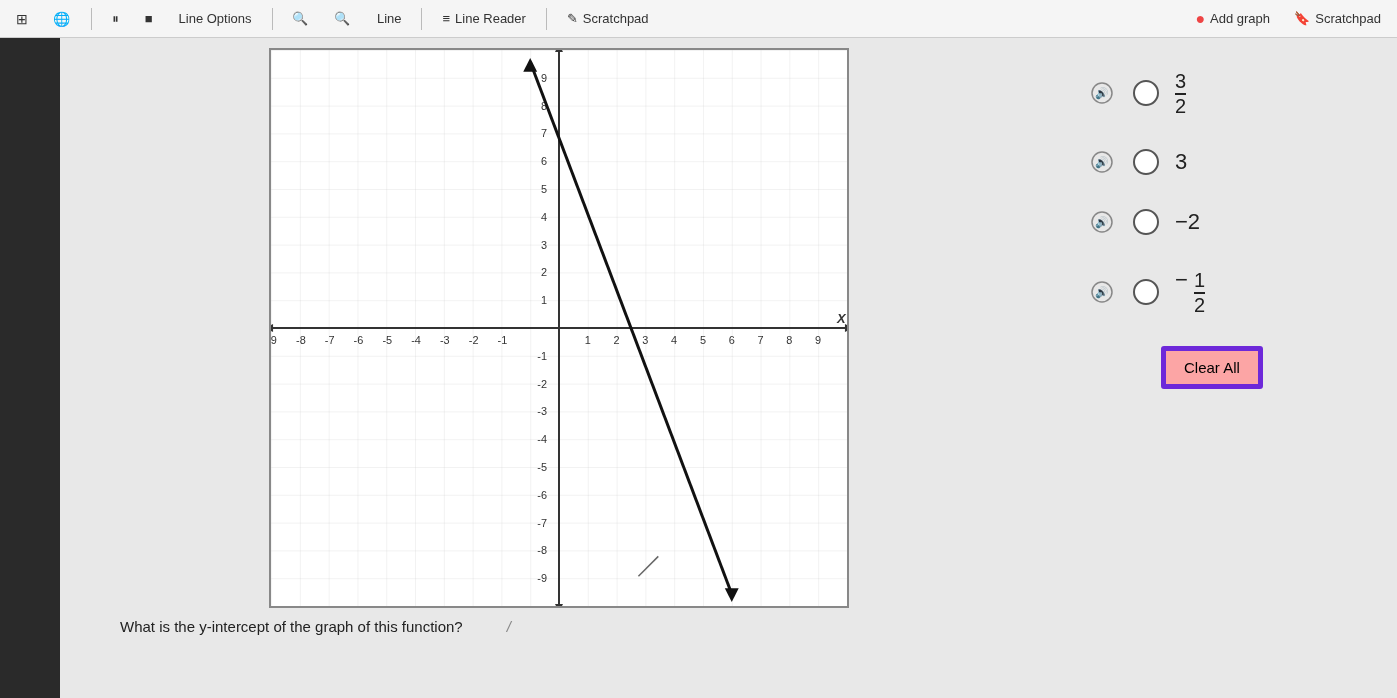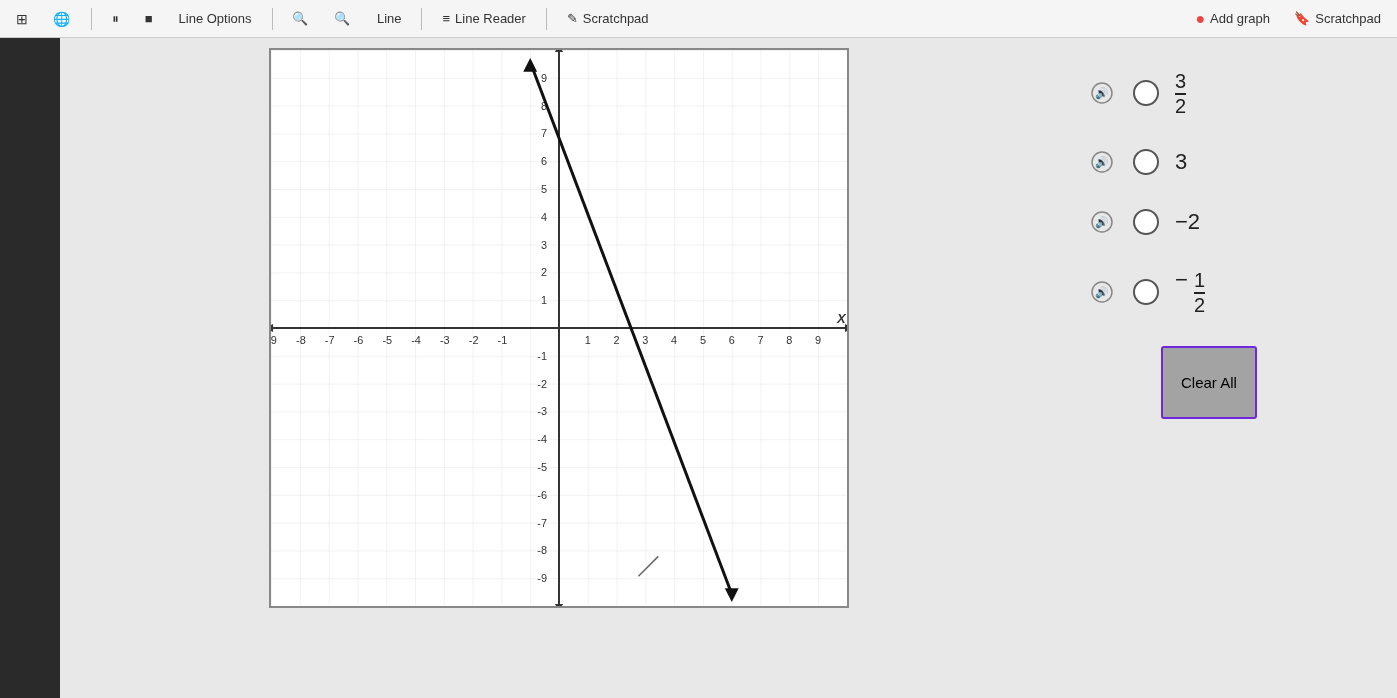--- a/index.html
+++ b/index.html
@@ -153,23 +153,23 @@
     .fraction .num {
       border-bottom: 2px solid #222;
       padding-bottom: 1px;
       font-size: 20px;
     }
     .fraction .den {
       font-size: 20px;
     }
 
     .clear-all-btn {
-      border: 2px solid #6d28d9;
-      background: #a3a3a3;
-      padding: 26px 18px;
+      border: 5px solid #6d28d9;
+      background: #fca5a5;
+      padding: 8px 18px;
       font-size: 15px;
       cursor: pointer;
       border-radius: 3px;
       align-self: flex-start;
       margin-top: 10px;
       margin-left: 74px;
     }
   </style>
 </head>
 <body>
@@ -306,20 +306,24 @@
         <line x1="261" y1="12" x2="464" y2="548" stroke="#111" stroke-width="3" marker-start="url(#arrow-start)" marker-end="url(#arrow-end)"></line>
 
         <polygon points="254,22 268,22 261,8" fill="#111"></polygon>
 
         <polygon points="457,542 471,542 464,556" fill="#111"></polygon>
 
         <line x1="370" y1="530" x2="390" y2="510" stroke="#666" stroke-width="1.5"></line>
       </svg>
     </div>
 
+    <div class="question-text">
+      <span>What is the y-intercept of the graph of this function?</span>
+      <span style="margin-left:40px; color:#888; font-style:italic;">/</span>
+    </div>
   </div>
 
   <div class="right-panel">
 
     <div class="answer-choice">
       <div class="speaker-icon">
         <svg width="22" height="22" viewBox="0 0 22 22">
           <circle cx="11" cy="11" r="10" fill="none" stroke="#888" stroke-width="1.5"></circle>
           <text x="11" y="15" font-size="11" text-anchor="middle" fill="#888">🔊</text>
         </svg>

